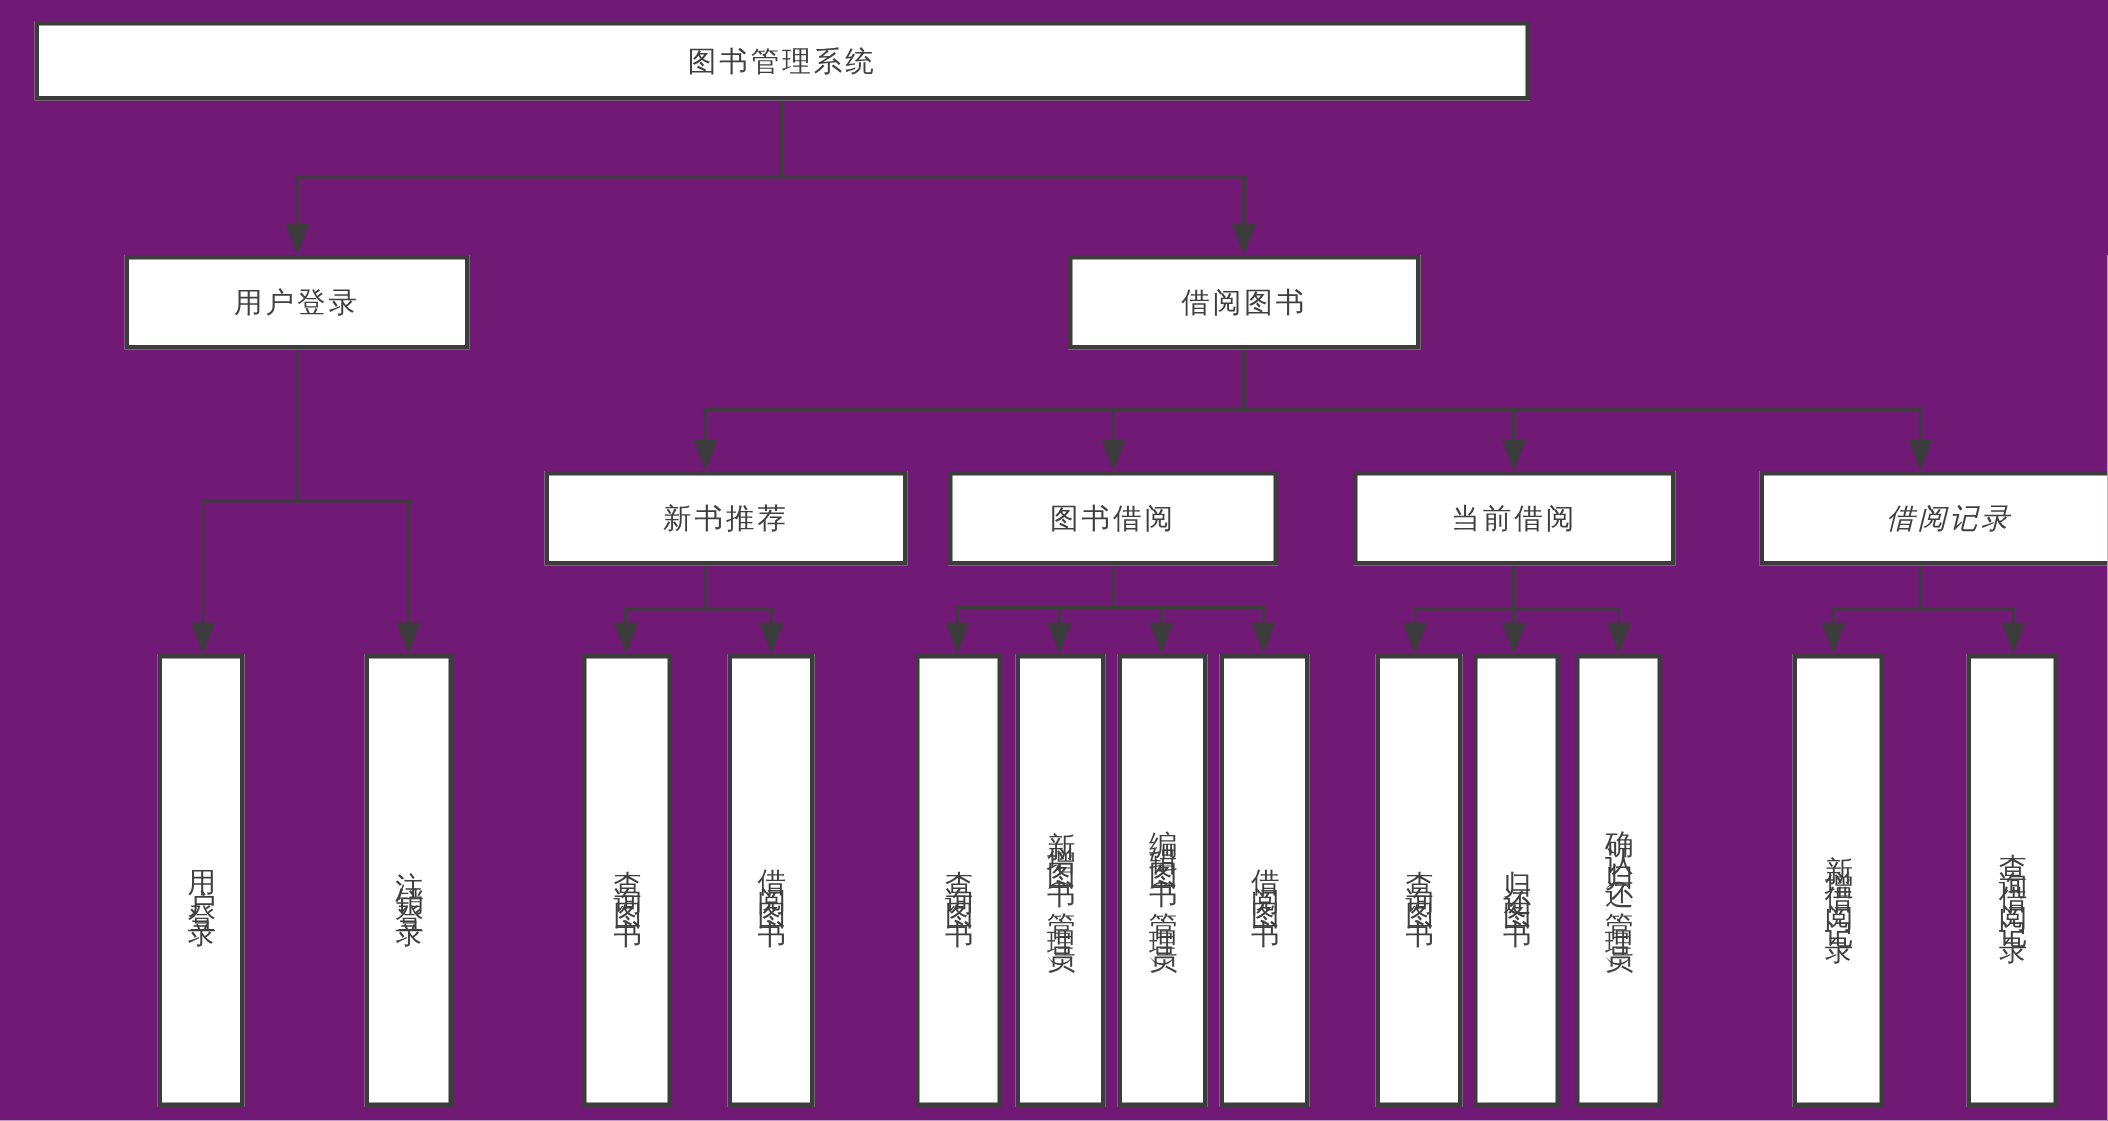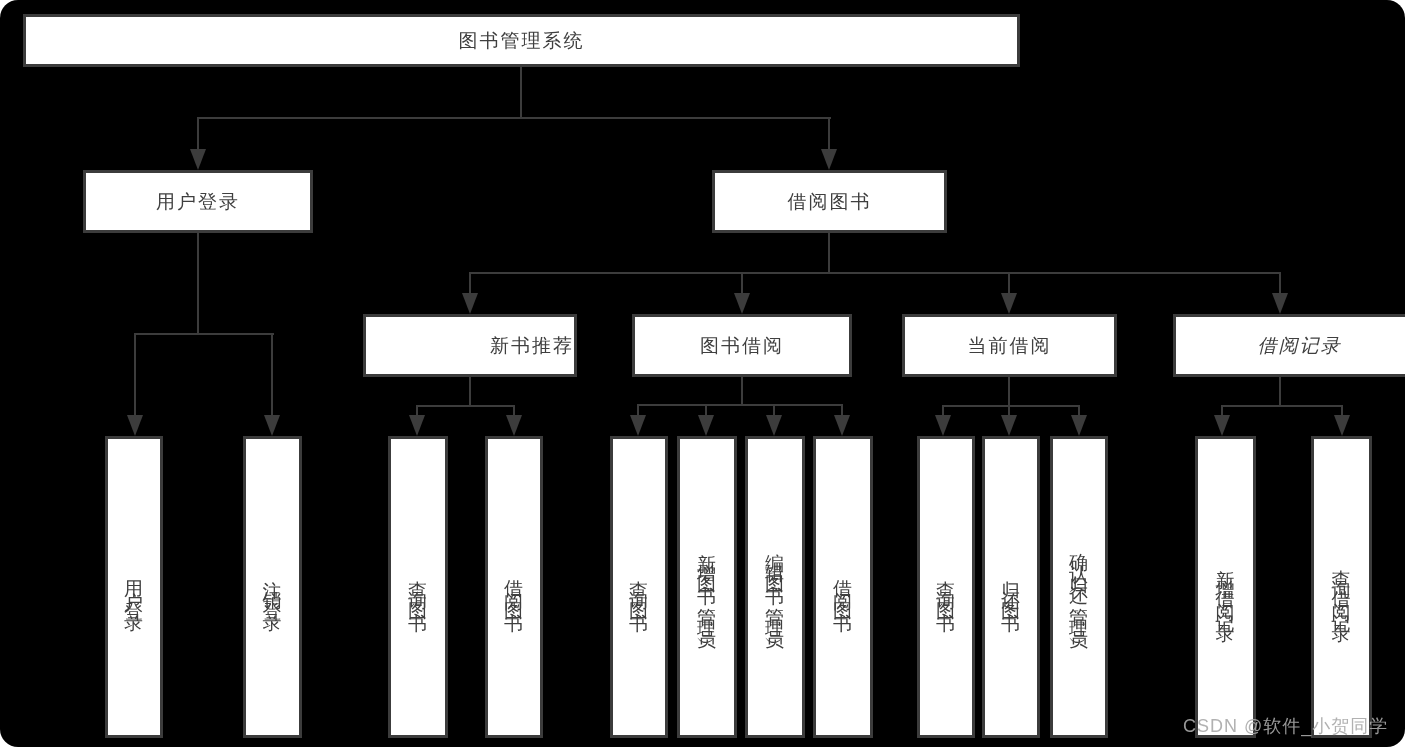--- a/index.html
+++ b/index.html
@@ -1,23 +1,22 @@
 <!DOCTYPE html>
 <html><head>
 <meta charset="utf-8">
 <style>
   html, body { margin: 0; padding: 0; background: #ffffff; }
   .canvas {
     position: relative;
     width: 1405px;
     height: 747px;
-    background: #000000;
+    background: #701a75;
     font-family: "Liberation Sans", sans-serif;
     overflow: hidden;
-    border-radius: 18px;
   }
   .line {
     position: absolute;
     background: #3c3c3c;
   }
   .arrow {
     position: absolute;
     width: 0; height: 0;
     border-left: 8px solid transparent;
     border-right: 8px solid transparent;
@@ -131,21 +130,21 @@
     <span>图书管理系统</span>
   </div>
 
   <div class="hbox" style="left:83px; top:170px; width:230px; height:63px;">
     <span>用户登录</span>
   </div>
   <div class="hbox" style="left:712px; top:170px; width:235px; height:63px;">
     <span>借阅图书</span>
   </div>
 
-  <div class="hbox" style="left:363px; top:314px; width:214px; height:63px;justify-content:flex-end;">
+  <div class="hbox" style="left:363px; top:314px; width:242px; height:63px;">
     <span>新书推荐</span>
   </div>
   <div class="hbox" style="left:902px; top:314px; width:215px; height:63px;">
     <span>当前借阅</span>
   </div>
   <div class="hbox" style="left:632px; top:314px; width:220px; height:63px;">
     <span>图书借阅</span>
   </div>
   <div class="hbox" style="left:1173px; top:314px; width:253px; height:63px;font-style:italic;">
     <span>借阅记录</span>
@@ -188,15 +187,14 @@
     <span>确认归还（管理员）</span>
   </div>
 
   <div class="vbox" style="left:1195px; top:436px; width:61px; height:302px;">
     <span>新增借阅记录</span>
   </div>
   <div class="vbox" style="left:1311px; top:436px; width:61px; height:302px;">
     <span>查询借阅记录</span>
   </div>
 
-  <div class="watermark">CSDN @软件_小贺同学</div>
 
 </div>
 
 </body></html>

